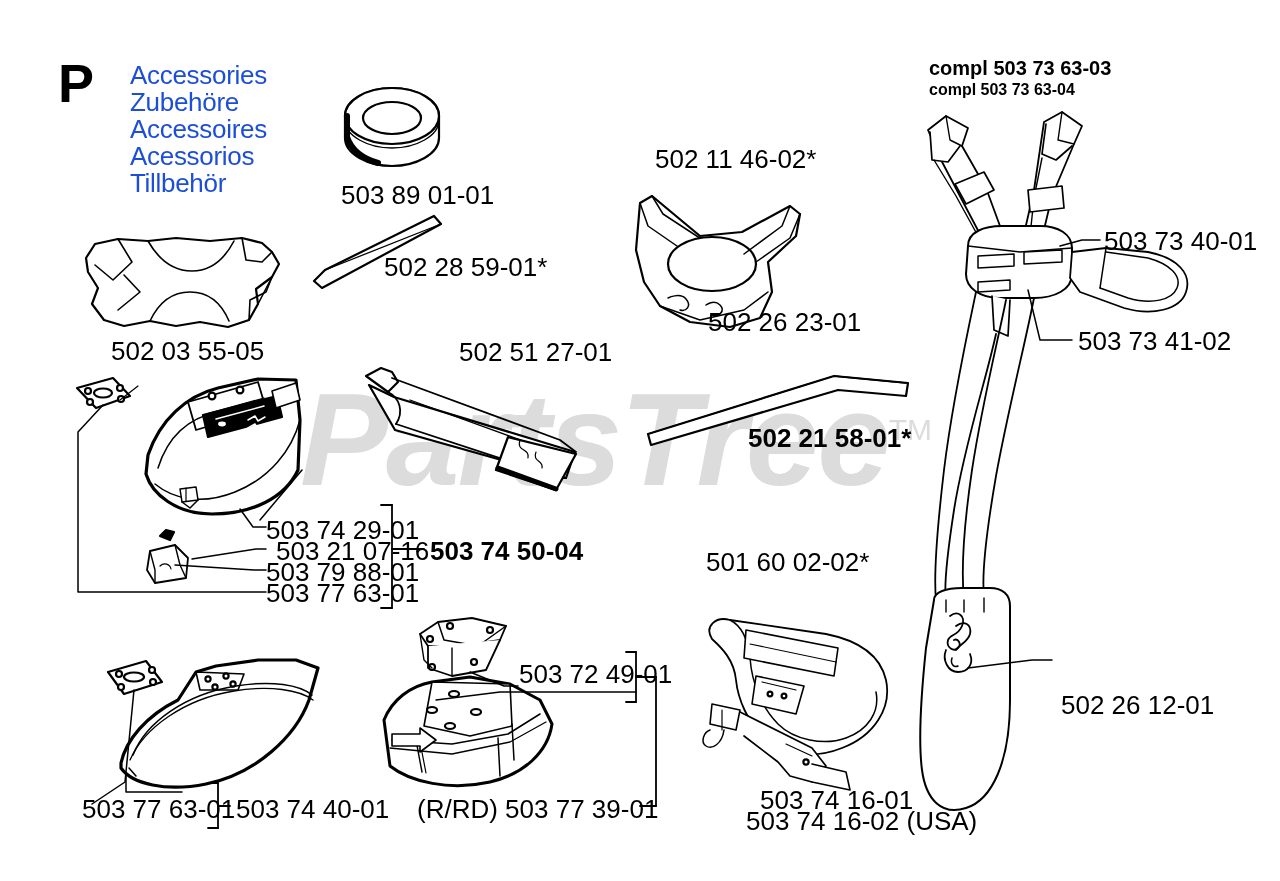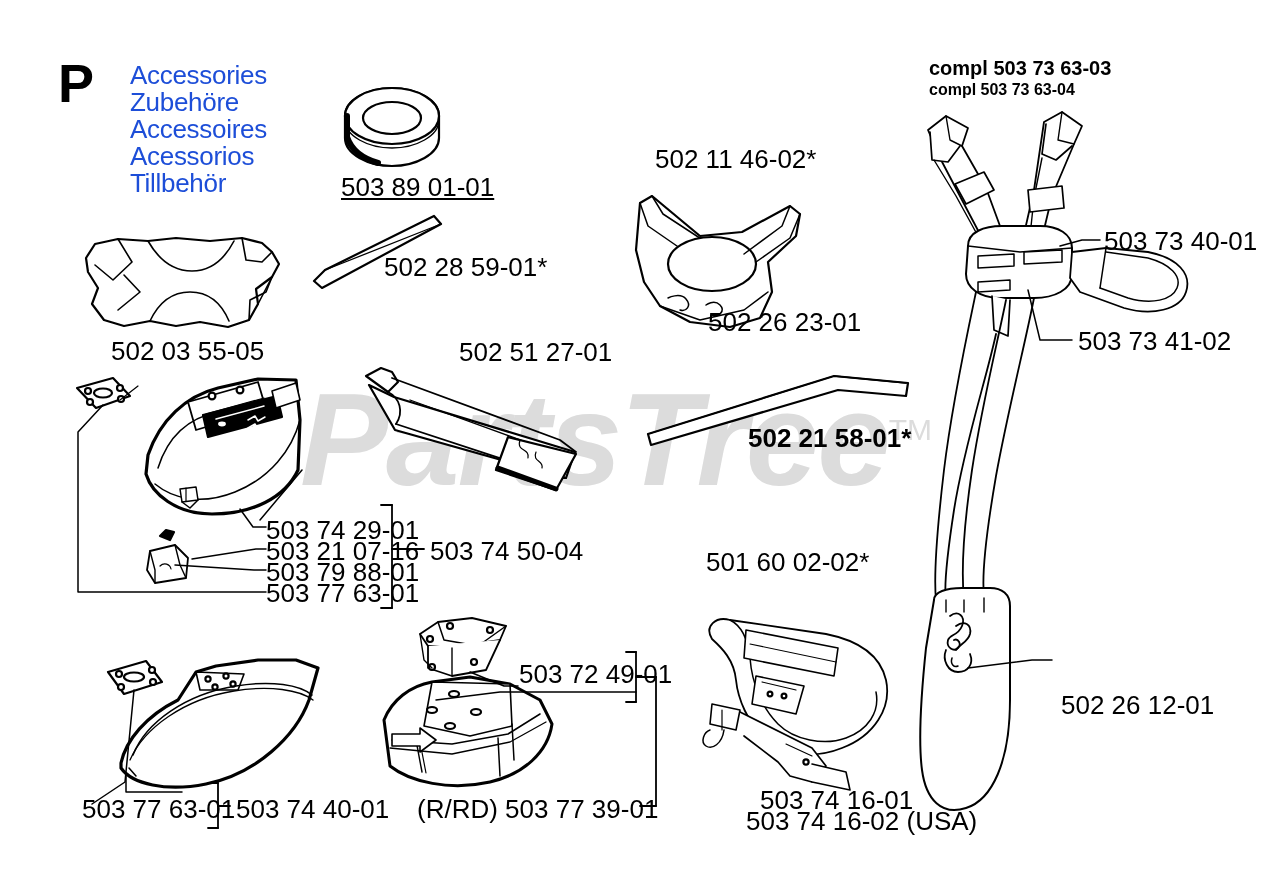--- a/index.html
+++ b/index.html
@@ -346,33 +346,33 @@
     <div>Accessories</div>
     <div>Zubehöre</div>
     <div>Accessoires</div>
     <div>Acessorios</div>
     <div>Tillbehör</div>
   </div>
 
   <div class="lbl bold" style="left:929px;top:57px;font-size:20px;text-align:right;">compl 503 73 63-03</div>
   <div class="lbl bold" style="left:929px;top:78px;font-size:16px;">compl 503 73 63-04</div>
 
-  <div class="lbl" style="left:341px;top:176px;text-decoration:underline;">503 89 01-01</div>
+  <div class="lbl" style="left:341px;top:184px;">503 89 01-01</div>
   <div class="lbl" style="left:111px;top:340px;">502 03 55-05</div>
   <div class="lbl" style="left:384px;top:256px;">502 28 59-01*</div>
   <div class="lbl" style="left:655px;top:148px;">502 11 46-02*</div>
   <div class="lbl" style="left:708px;top:311px;">502 26 23-01</div>
   <div class="lbl" style="left:459px;top:341px;">502 51 27-01</div>
   <div class="lbl" style="left:748px;top:427px;font-weight:bold;">502 21 58-01*</div>
 
   <div class="lbl" style="left:266px;top:519px;text-align:center;">503 74 29-01</div>
-  <div class="lbl" style="left:266px;top:540px;">503 21 07-16</div>
+  <div class="lbl" style="left:276px;top:540px;">503 21 07-16</div>
   <div class="lbl" style="left:266px;top:561px;">503 79 88-01</div>
   <div class="lbl" style="left:266px;top:582px;">503 77 63-01</div>
-  <div class="lbl" style="left:430px;top:540px;">503 74 50-04</div>
+  <div class="lbl" style="left:430px;top:540px;font-weight:bold;">503 74 50-04</div>
 
   <div class="lbl" style="left:82px;top:798px;">503 77 63-01</div>
   <div class="lbl" style="left:236px;top:798px;">503 74 40-01</div>
   <div class="lbl" style="left:519px;top:663px;">503 72 49-01</div>
   <div class="lbl" style="left:417px;top:798px;">(R/RD) 503 77 39-01</div>
 
   <div class="lbl" style="left:706px;top:551px;">501 60 02-02*</div>
   <div class="lbl" style="left:760px;top:789px;">503 74 16-01</div>
   <div class="lbl" style="left:746px;top:810px;">503 74 16-02 (USA)</div>
 

